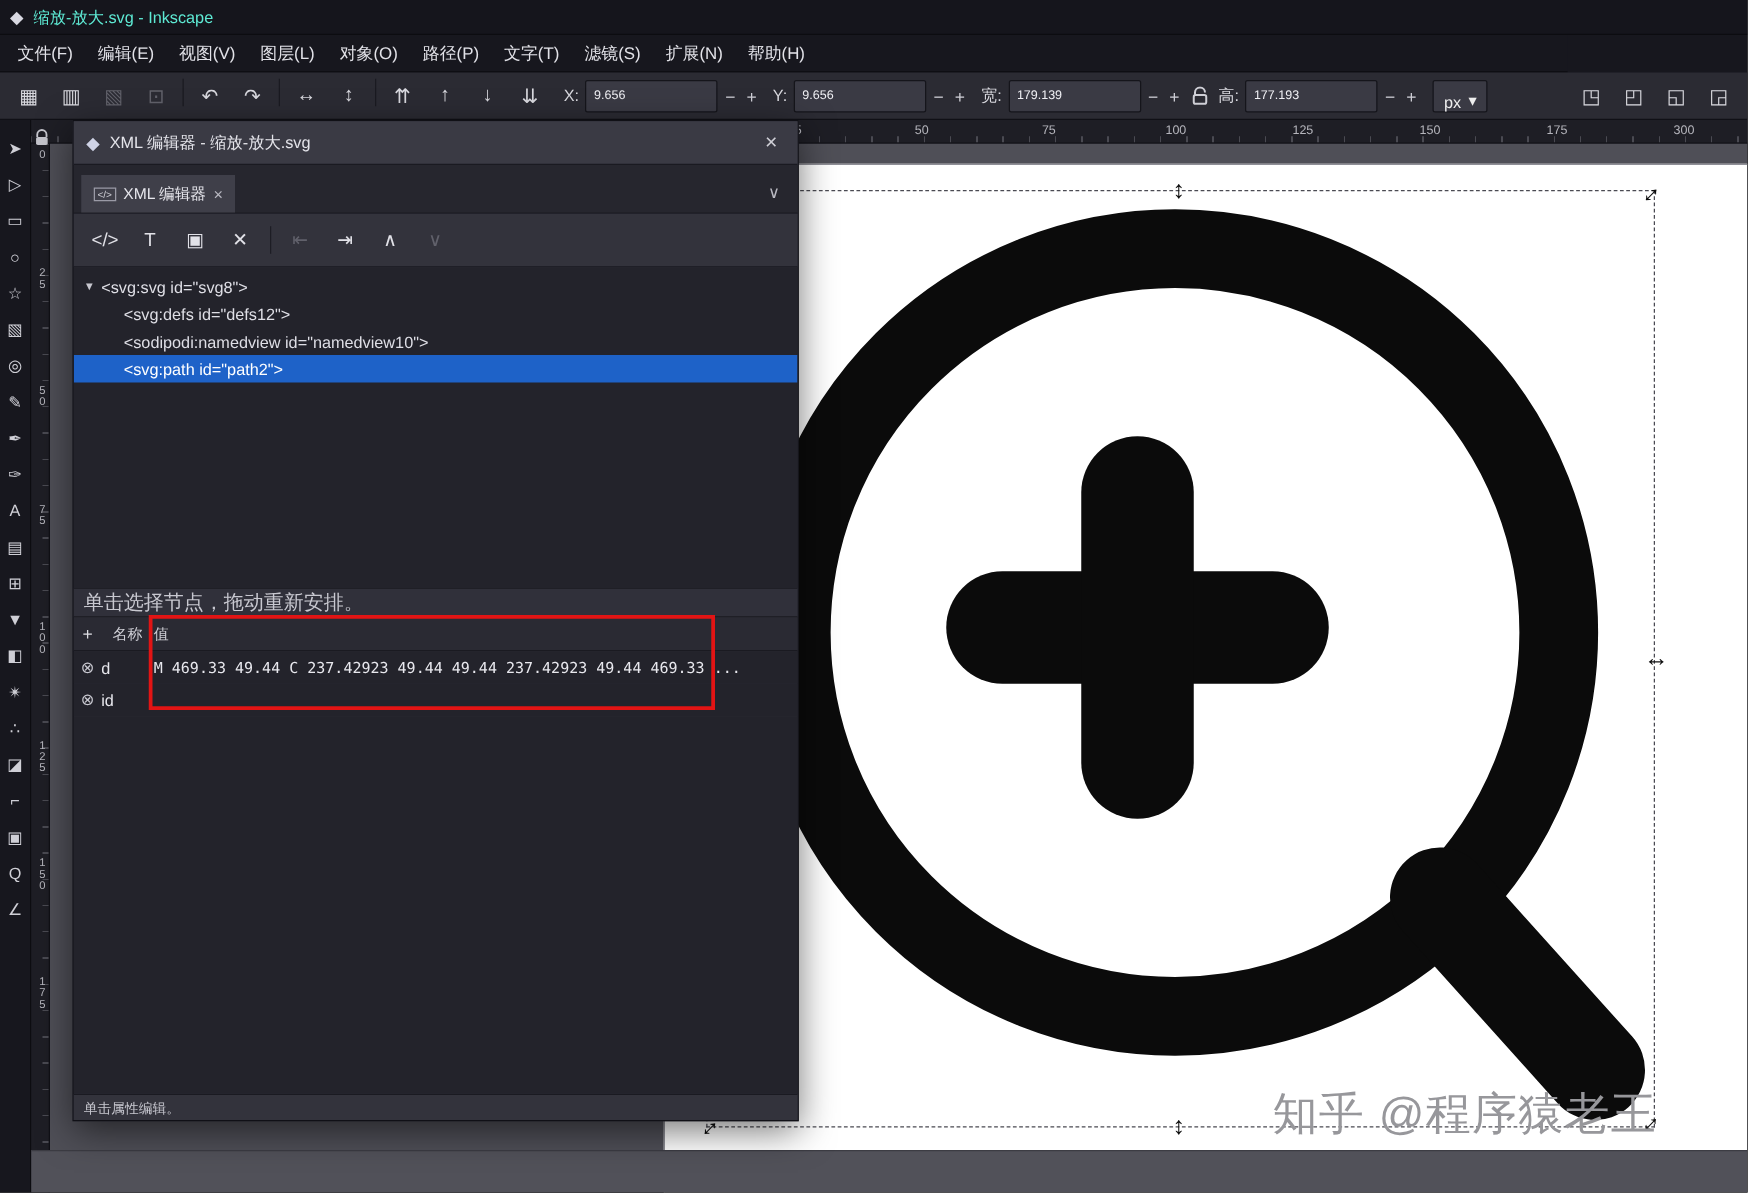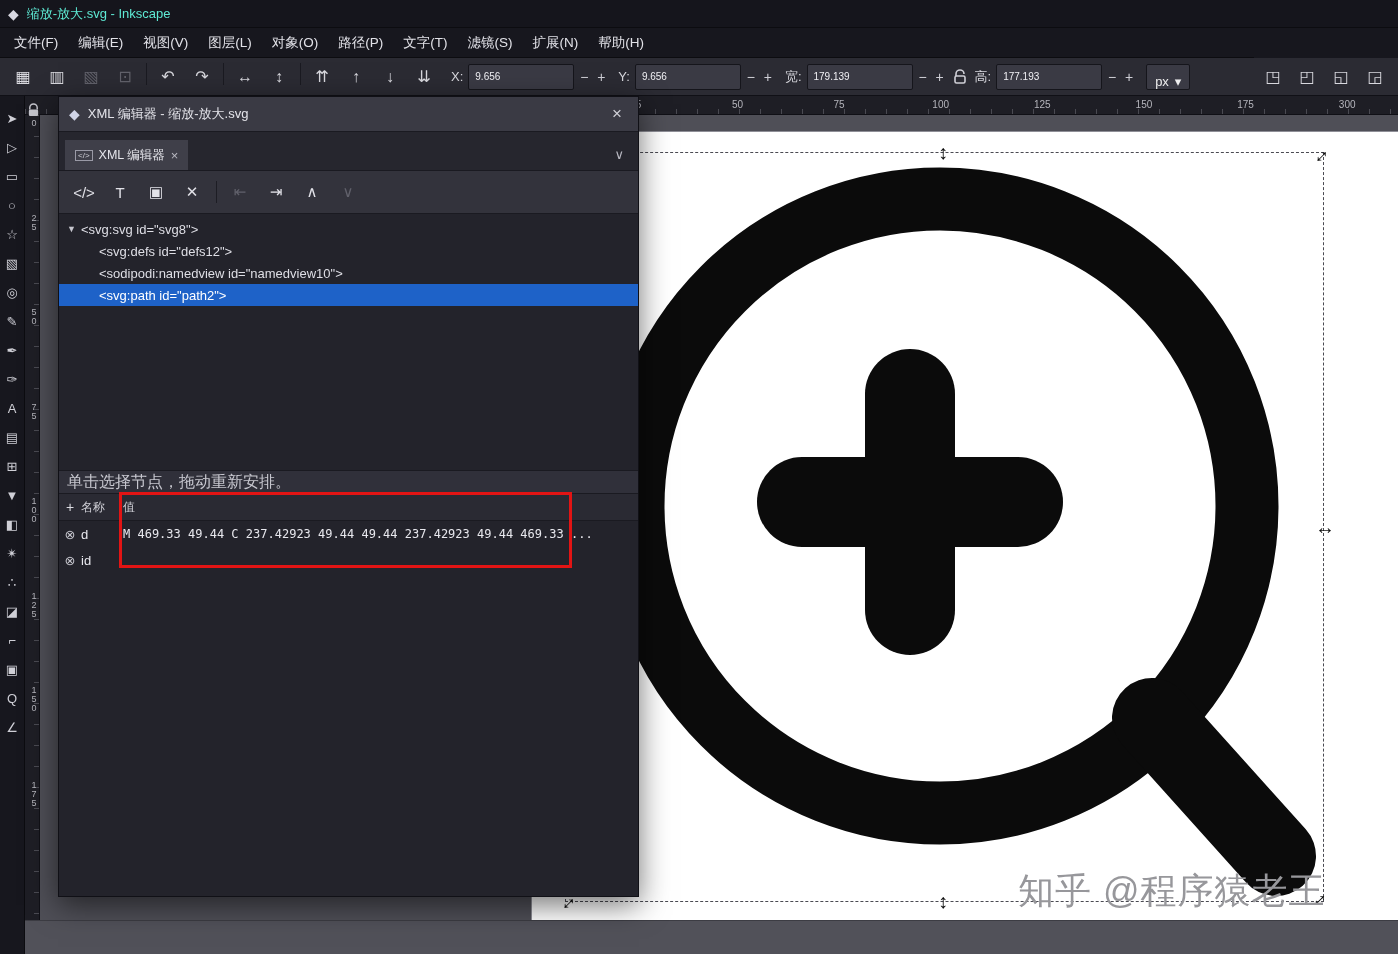--- a/index.html
+++ b/index.html
@@ -69,21 +69,21 @@
   .xico.sep{min-width:10px;position:relative;}
   .xico.sep::after{content:"";position:absolute;left:5px;top:4px;bottom:4px;width:1px;background:#1d1d24;}
   #dlg-tree{height:252px;background:#23232b;overflow:hidden;padding-top:4px;}
   .xrow{height:22px;display:flex;align-items:center;font-size:13px;color:#dfdfe6;white-space:pre;}
   .xrow .exp{width:14px;margin-left:8px;font-size:9px;color:#c7c7cf;}
   .xrow.child{padding-left:40px;}
   .xrow.selected{background:#1e62c8;color:#ffffff;}
   #dlg-draghint{height:22px;background:#30303a;border-top:1px solid #1a1a21;border-bottom:1px solid #1a1a21;display:flex;align-items:center;padding-left:8px;font-size:16px;color:#c8c8d0;}
   #attr-header{height:26px;background:#2a2a33;display:flex;align-items:center;font-size:12px;color:#cfcfd6;border-bottom:1px solid #1a1a21;}
   #attr-header .plus{width:22px;text-align:center;font-size:14px;color:#dcdce2;}
-  #attr-header .hname{width:42px;}
+  #attr-header .hname{width:42px;text-align:center;}
   .arow{height:26px;display:flex;align-items:center;background:#23232b;font-size:13px;color:#e8e8ee;}
   .arow .del{width:22px;text-align:center;color:#c9c9d1;font-size:13px;}
   .arow .aname{width:42px;}
   .arow .aval{flex:1;font-family:"DejaVu Sans Mono",monospace;font-size:12px;white-space:nowrap;overflow:hidden;text-overflow:ellipsis;padding-right:2px;}
   #dlg-fill{flex:1;background:#23232b;}
   #dlg-edithint{height:20px;display:flex;align-items:center;padding-left:8px;font-size:11px;color:#c8c8d0;background:#33333c;border-top:1px solid #1a1a21;}
   #dlg-bottom{height:34px;display:flex;align-items:center;gap:10px;padding:0 10px;background:#33333c;}
   #dlg-bottom .blabel{font-size:12px;color:#dcdce2;}
   #toggle{width:36px;height:18px;border-radius:9px;background:#3584e4;position:relative;}
   #toggle .knob{position:absolute;right:2px;top:2px;width:14px;height:14px;border-radius:50%;background:#f2f2f6;}
@@ -345,17 +345,18 @@
     <div class="arow">
       <span class="del">⊗</span>
       <span class="aname">d</span>
       <span class="aval">M 469.33 49.44 C 237.42923 49.44 49.44 237.42923 49.44 469.33 ...</span>
     </div>
     <div class="arow">
       <span class="del">⊗</span>
       <span class="aname">id</span>
     </div>
     <div id="dlg-fill"></div>
+    <div id="dlg-edithint">单击属性编辑。</div>
   </div>
 
   <div id="red-annotation" class="abs"></div>
 
 </div>
 
 </body></html>

